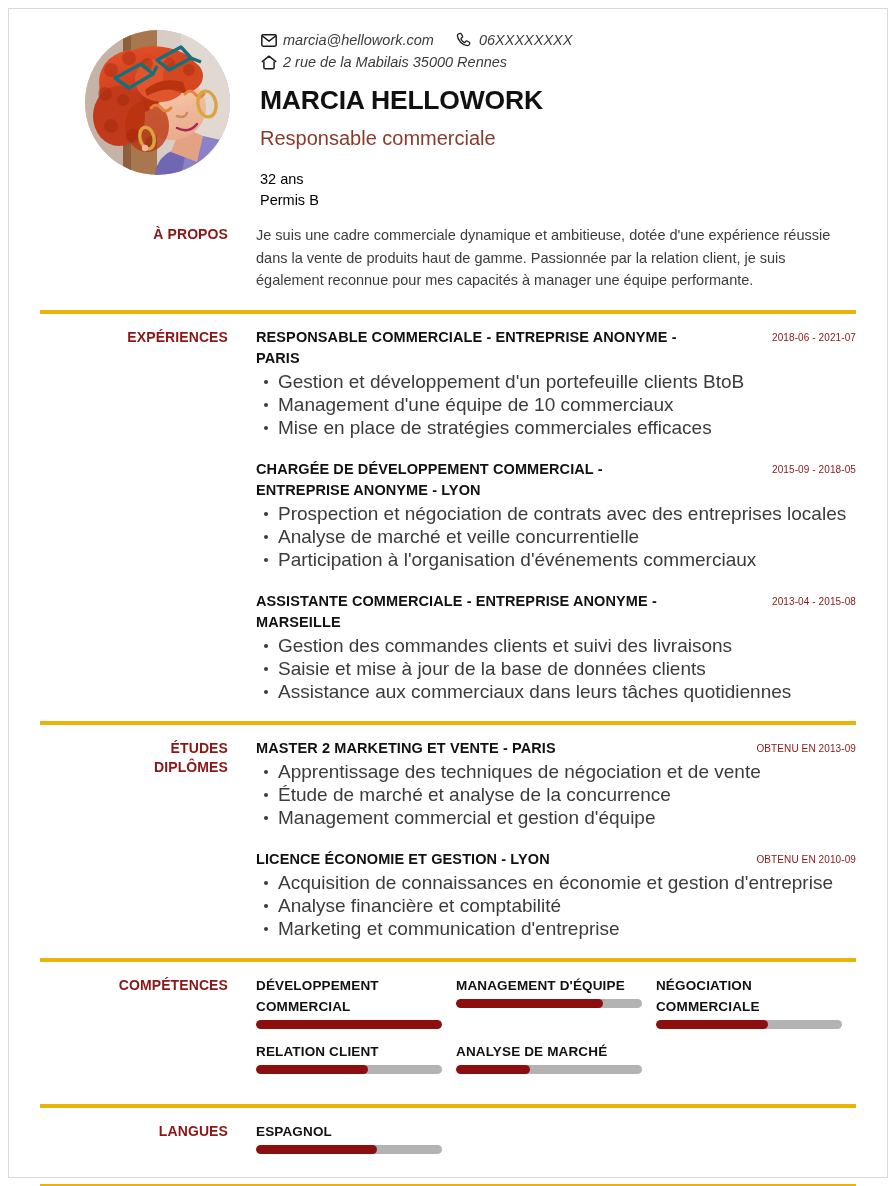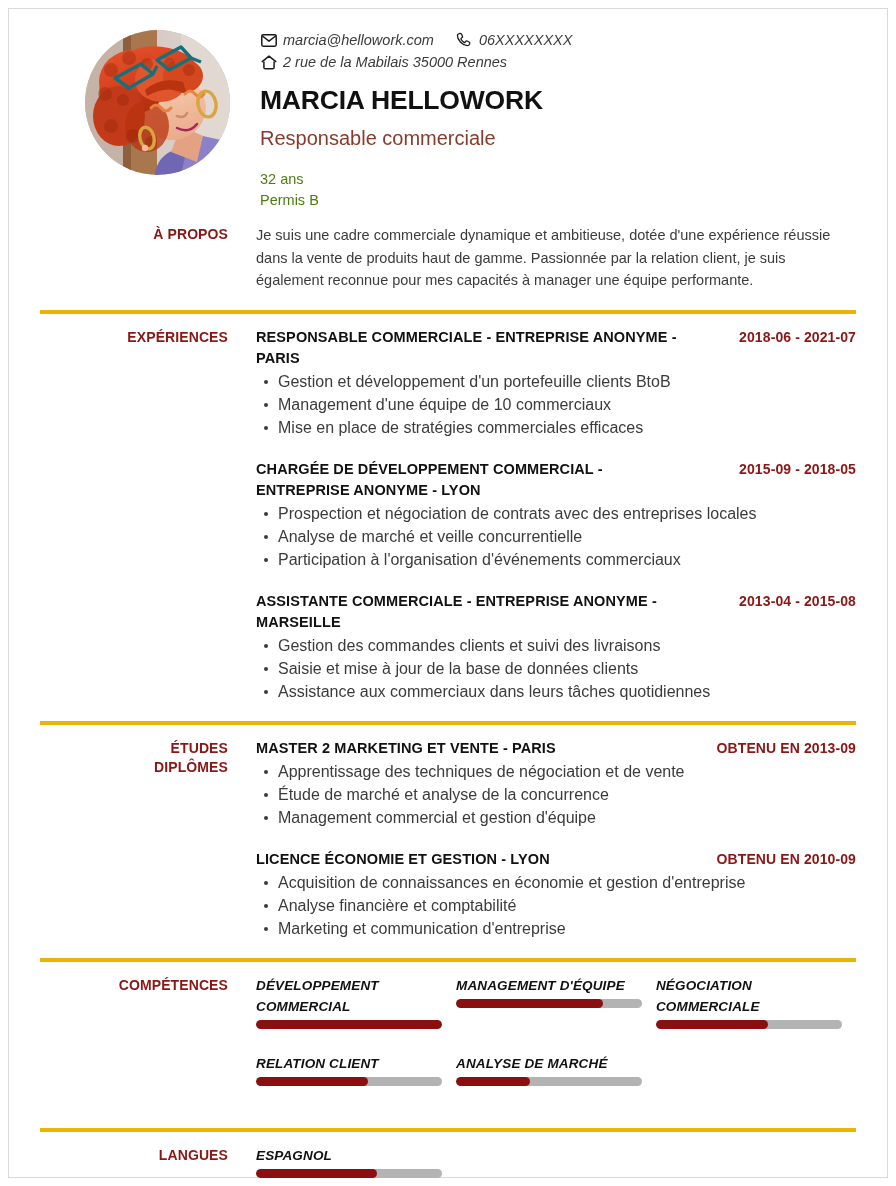--- a/index.html
+++ b/index.html
@@ -100,21 +100,21 @@
   }
   .jobtitle {
     font-size: 20px;
     color: #8a3a2a;
     margin-top: 11px;
     line-height: 1.2;
   }
   .meta {
     margin-top: 19px;
     font-size: 14.5px;
-    color: #4d7c0f;
+    color: #000000;
     line-height: 21px;
   }
 
   
   .section {
     display: flex;
     align-items: flex-start;
     padding-top: 13px;
     padding-bottom: 10px;
   }
@@ -156,36 +156,36 @@
   }
   .entry-title {
     font-size: 14.5px;
     font-weight: bold;
     color: #111111;
     line-height: 21px;
     max-width: 440px;
     letter-spacing: 0.1px;
   }
   .entry-date {
-    font-size: 14px;
-    font-weight: bold;
+    font-size: 10px;
+    font-weight: normal;
     color: #8c1515;
     white-space: nowrap;
     line-height: 21px;
     padding-left: 12px;
     letter-spacing: 0.1px;
   }
   .bullets {
     margin: 1px 0 0 0;
     padding: 0 0 0 22px;
     list-style: none;
   }
   .bullets li {
     position: relative;
-    font-size: 16px;
+    font-size: 19px;
     color: #3b3b3b;
     line-height: 23px;
     padding-left: 0;
   }
   .bullets li::before {
     content: "";
     position: absolute;
     left: -14px;
     top: 10px;
     width: 4px;
@@ -196,22 +196,21 @@
 
   
   .bars-grid {
     display: flex;
     flex-wrap: wrap;
   }
   .bar-item {
     width: 33.333%;
     box-sizing: border-box;
     padding-right: 14px;
-    margin-bottom: 24px;
-    font-style: italic;
+    margin-bottom: 12px;
   }
   .bar-item.lang { width: 33.333%; }
   .bar-label {
     font-size: 13.5px;
     font-weight: bold;
     color: #111111;
     line-height: 21px;
     letter-spacing: 0.15px;
   }
   .bar-track {

